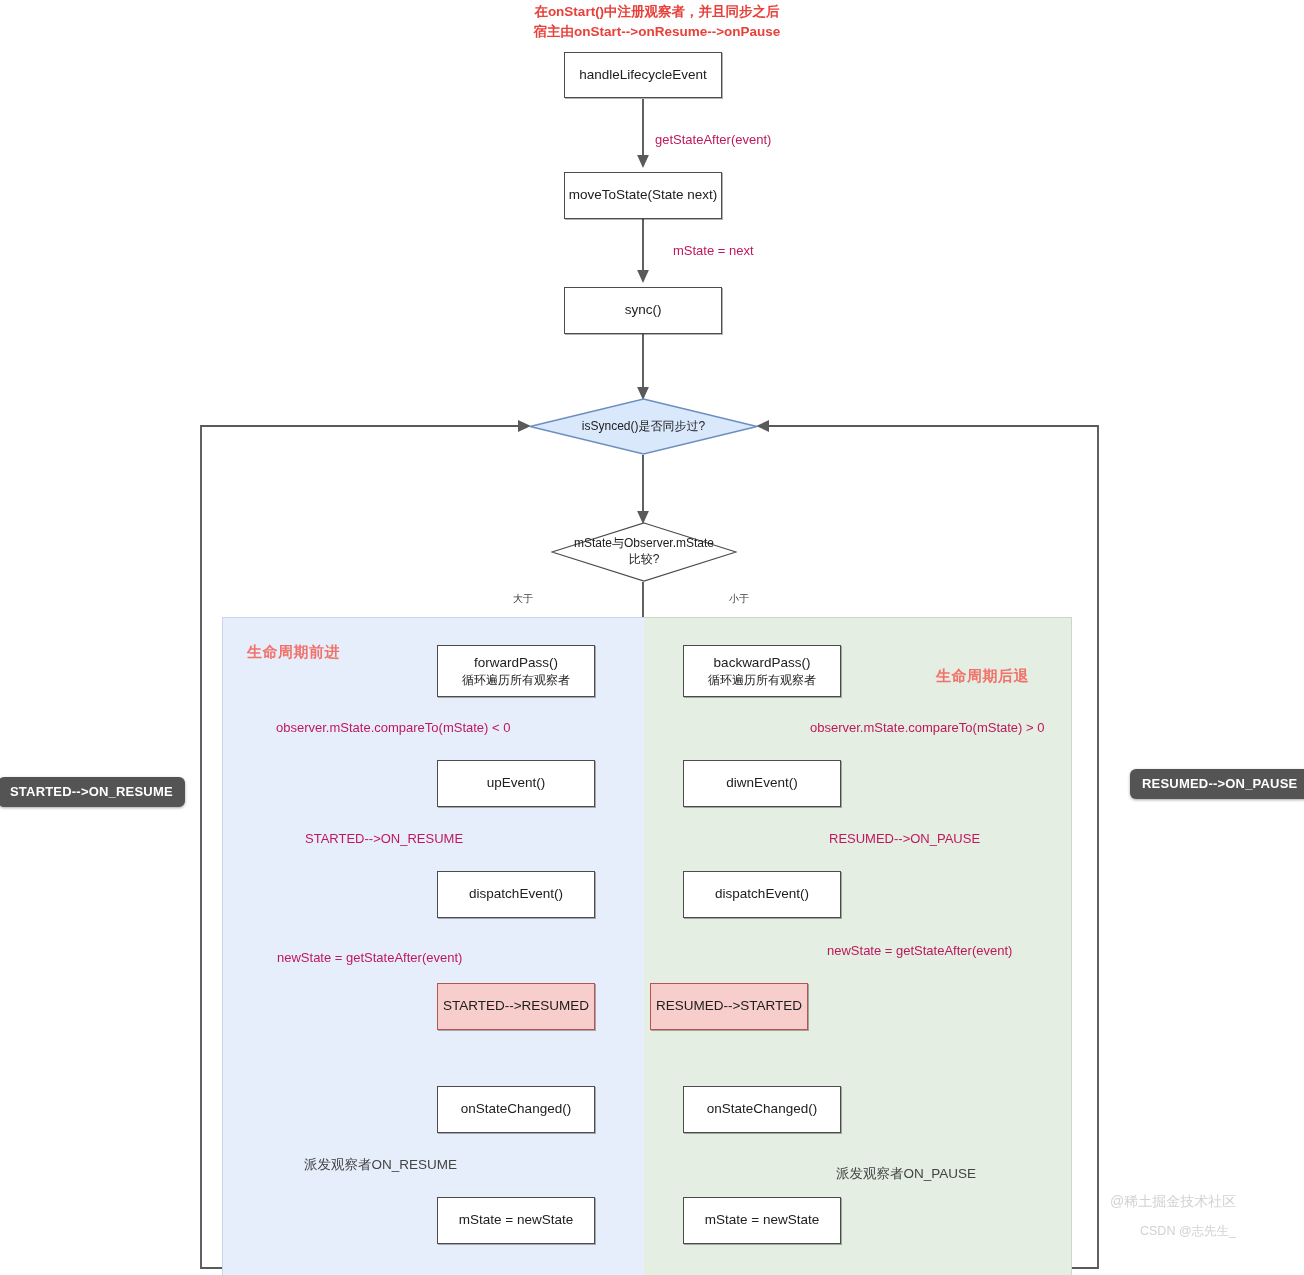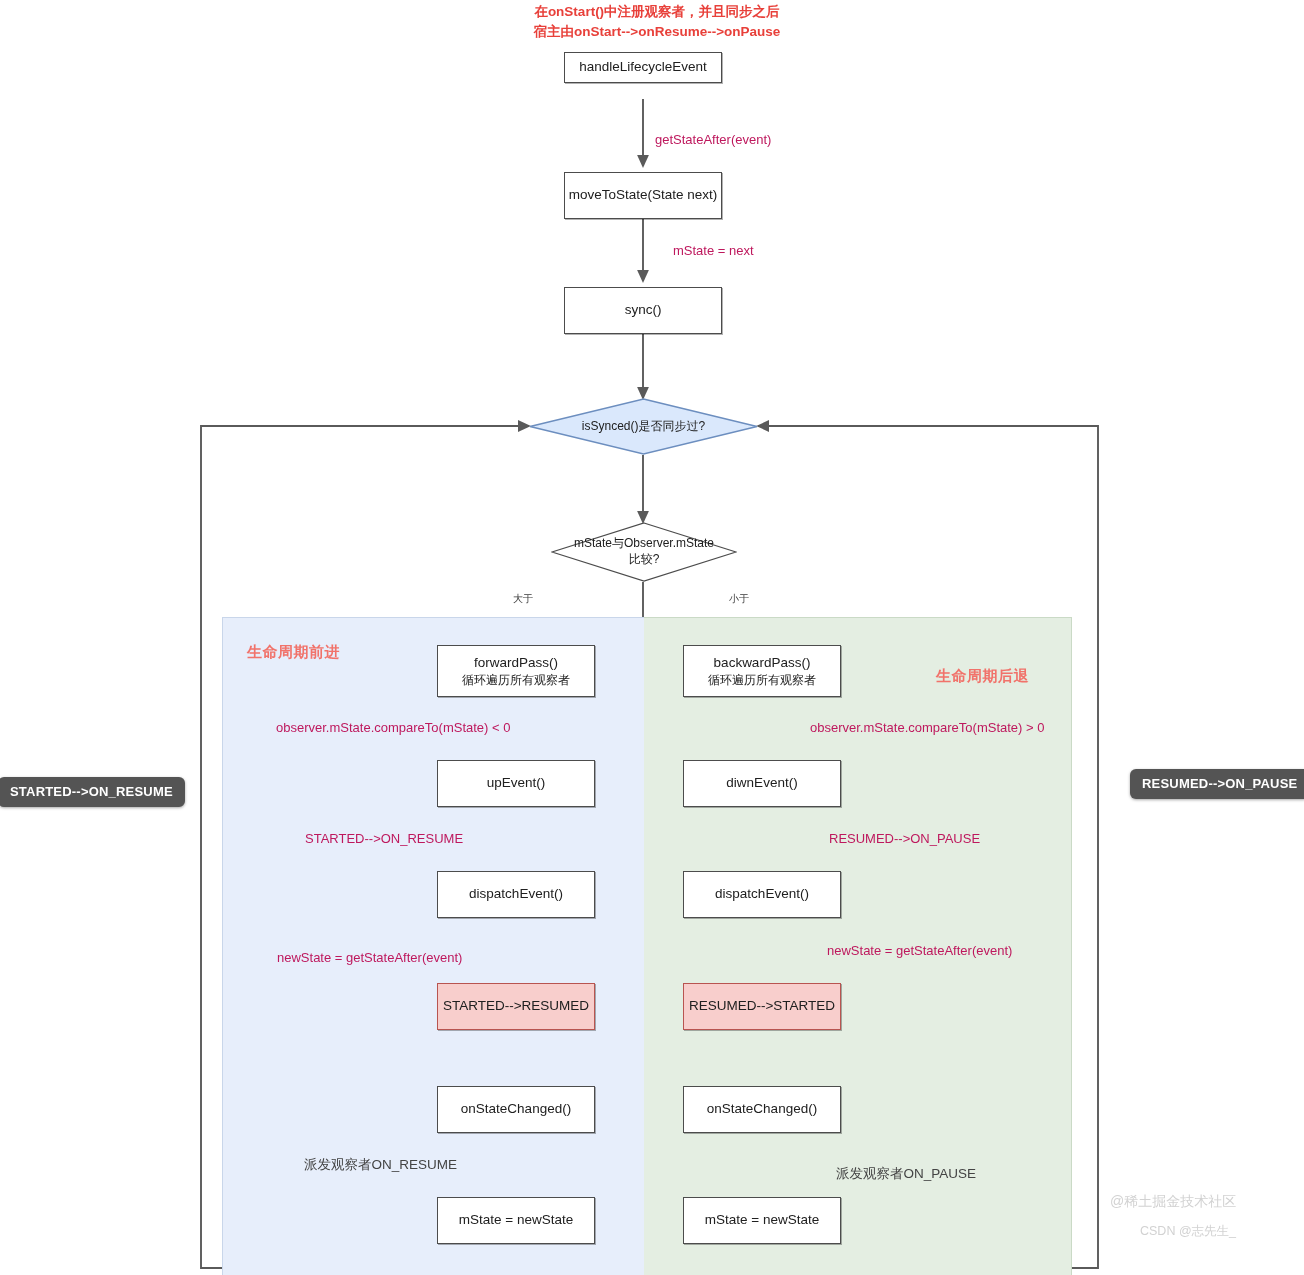--- a/index.html
+++ b/index.html
@@ -178,21 +178,21 @@
   <div class="note-top">
     <div>在onStart()中注册观察者，并且同步之后</div>
     <div>宿主由onStart--&gt;onResume--&gt;onPause</div>
   </div>
 
   <div class="region region-forward"></div>
   <div class="region region-backward"></div>
   <div class="region-title left">生命周期前进</div>
   <div class="region-title right">生命周期后退</div>
 
-  <div class="node" style="left:564px;top:52px;width:158px;height:31px;">
+  <div class="node" style="left:564px;top:52px;width:158px;height:46px;">
     <span>handleLifecycleEvent</span>
   </div>
 
   <div class="node" style="left:564px;top:172px;width:158px;height:47px;">
     <span>moveToState(State next)</span>
   </div>
 
   <div class="node" style="left:564px;top:287px;width:158px;height:47px;">
     <span>sync()</span>
   </div>
@@ -247,21 +247,21 @@
   </div>
 
   <div class="node" style="left:683px;top:760px;width:158px;height:47px;">
     <span>diwnEvent()</span>
   </div>
 
   <div class="node" style="left:683px;top:871px;width:158px;height:47px;">
     <span>dispatchEvent()</span>
   </div>
 
-  <div class="node pink" style="left:683px;top:983px;width:158px;height:47px;">
+  <div class="node pink" style="left:650px;top:983px;width:158px;height:47px;">
     <span>RESUMED--&gt;STARTED</span>
   </div>
 
   <div class="node" style="left:683px;top:1086px;width:158px;height:47px;">
     <span>onStateChanged()</span>
   </div>
 
   <div class="node" style="left:683px;top:1197px;width:158px;height:47px;">
     <span>mState = newState</span>
   </div>

